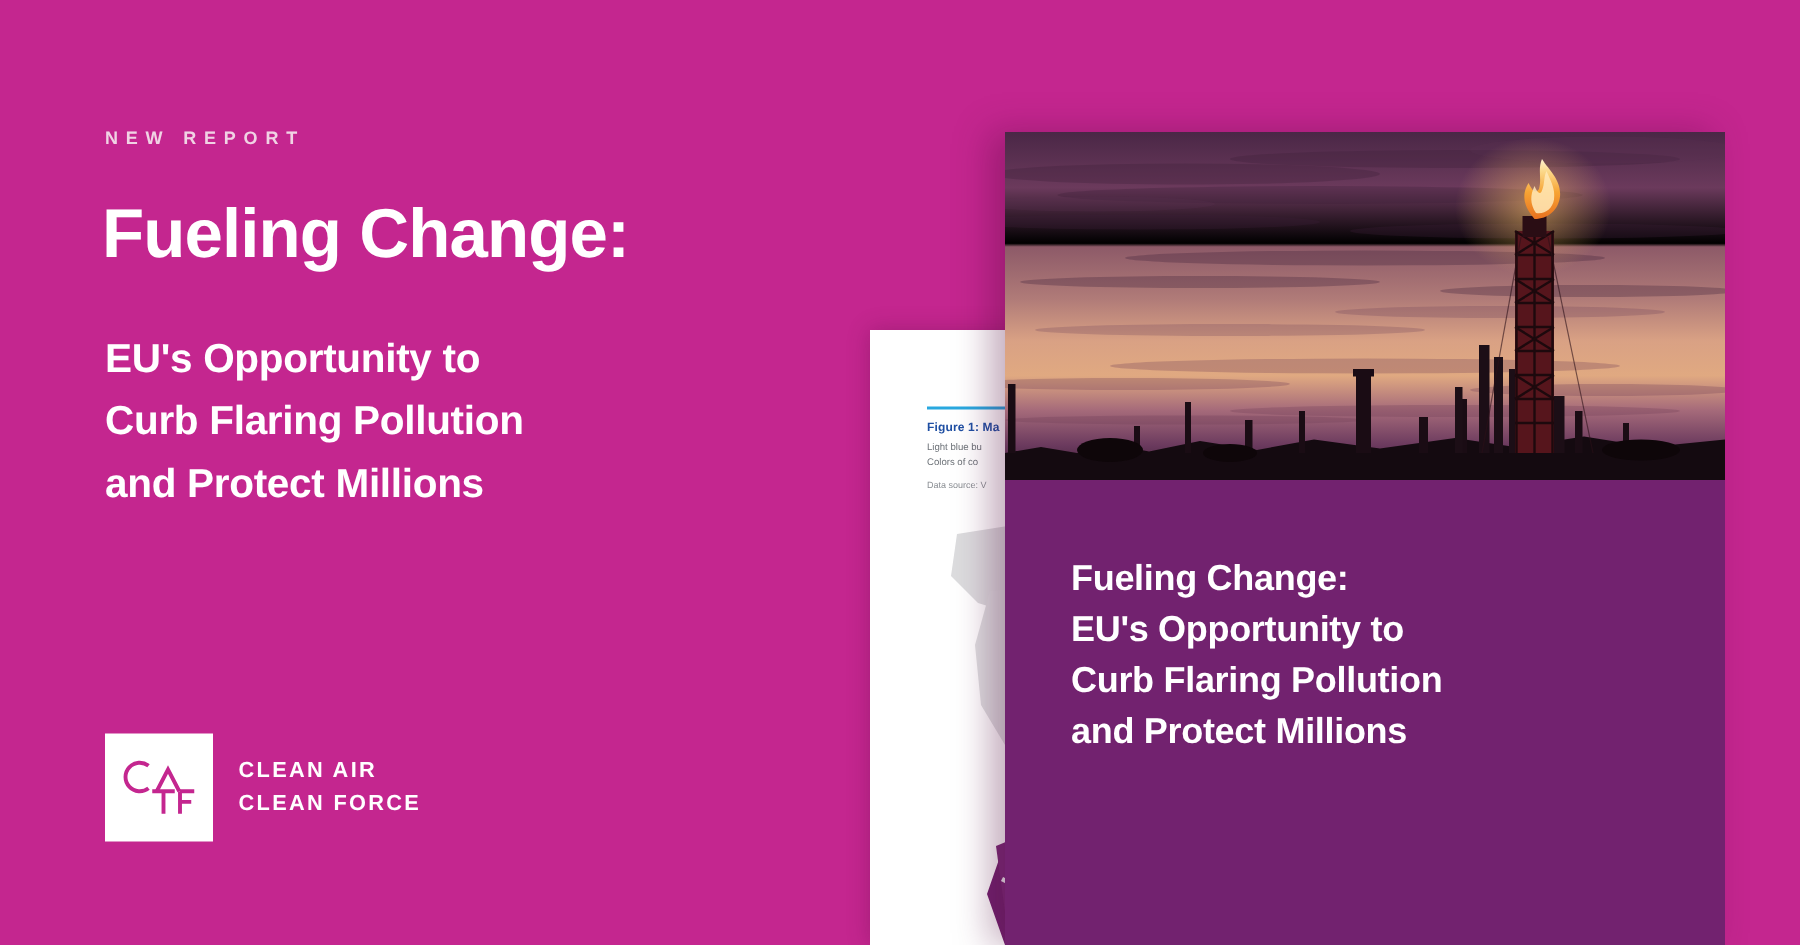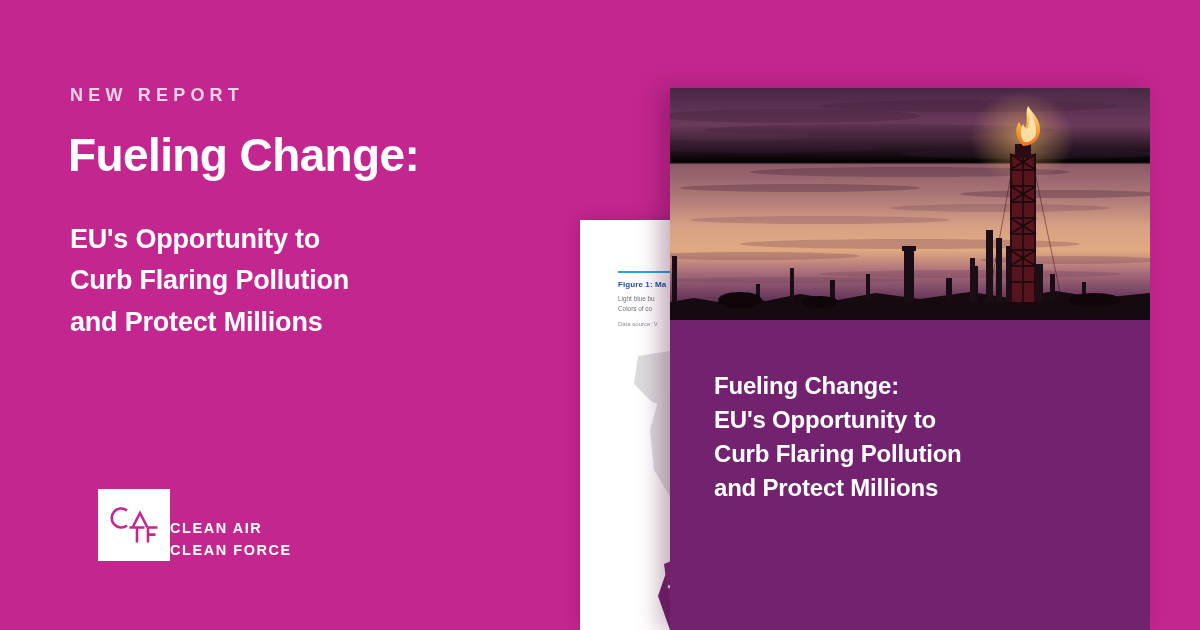--- a/index.html
+++ b/index.html
@@ -23,21 +23,21 @@
     top: 0;
     width: 470px;
     height: 630px;
     z-index: 5;
   }
 
   .eyebrow {
     position: absolute;
     top: 86px;
     left: 0;
-    font-size: 18px;
+    font-size: 12px;
     font-weight: bold;
     letter-spacing: 5.2px;
     color: #F0D3E4;
     line-height: 1;
   }
 
   .headline {
     position: absolute;
     top: 131px;
     left: -2px;
@@ -59,23 +59,22 @@
     line-height: 1.53;
   }
   .subhead div { white-space: nowrap; }
 
   
   .logo-lockup {
     position: absolute;
     top: 489px;
     left: 0;
     display: flex;
-    align-items: flex-end;
-    gap: 0;
-    margin-left: 28px;
+    align-items: center;
+    gap: 17px;
   }
 
   .logo-mark {
     width: 72px;
     height: 72px;
     background: #FFFFFF;
     position: relative;
     flex: 0 0 auto;
   }
 

